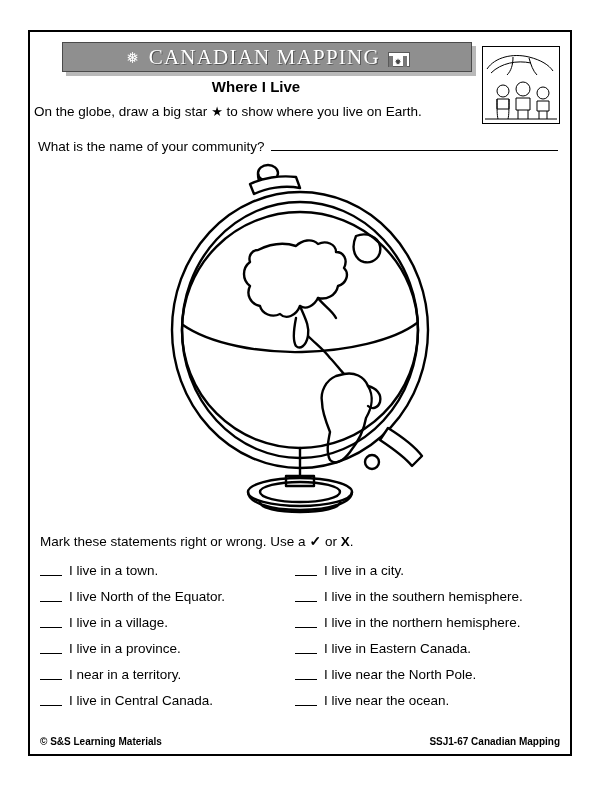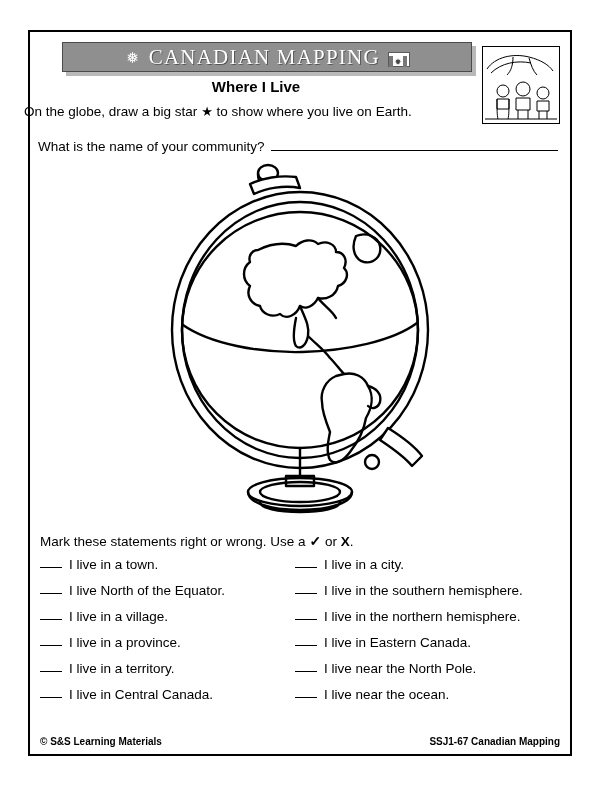--- a/index.html
+++ b/index.html
@@ -97,21 +97,21 @@
     left: 0;
     top: 78px;
     width: 456px;
     text-align: center;
     font-family: "Liberation Sans", sans-serif;
     font-weight: bold;
     font-size: 15px;
   }
   .instruction {
     position: absolute;
-    left: 24px;
+    left: 34px;
     top: 104px;
     font-size: 13.5px;
     width: 460px;
   }
   .star-glyph { font-size: 13px; }
 
   .question-row {
     position: absolute;
     left: 38px;
     top: 137px;
@@ -154,21 +154,21 @@
     left: 40px;
     top: 557px;
     width: 510px;
     display: grid;
     grid-template-columns: 255px 255px;
     grid-auto-rows: 26px;
     font-size: 13.5px;
   }
   .stmt {
     display: flex;
-    align-items: flex-start;
+    align-items: center;
     white-space: nowrap;
   }
   .blank {
     display: inline-block;
     width: 22px;
     border-bottom: 1.4px solid #000;
     margin-right: 7px;
     height: 10px;
   }
 
@@ -316,21 +316,21 @@
     <div class="stmt">
         <span class="blank"></span>
         <span>I live in a province.</span>
       </div>
     <div class="stmt">
         <span class="blank"></span>
         <span>I live in Eastern Canada.</span>
       </div>
     <div class="stmt">
         <span class="blank"></span>
-        <span>I live in a territory.</span>
+        <span>I near in a territory.</span>
       </div>
     <div class="stmt">
         <span class="blank"></span>
         <span>I live near the North Pole.</span>
       </div>
     <div class="stmt">
         <span class="blank"></span>
         <span>I live in Central Canada.</span>
       </div>
     <div class="stmt">

